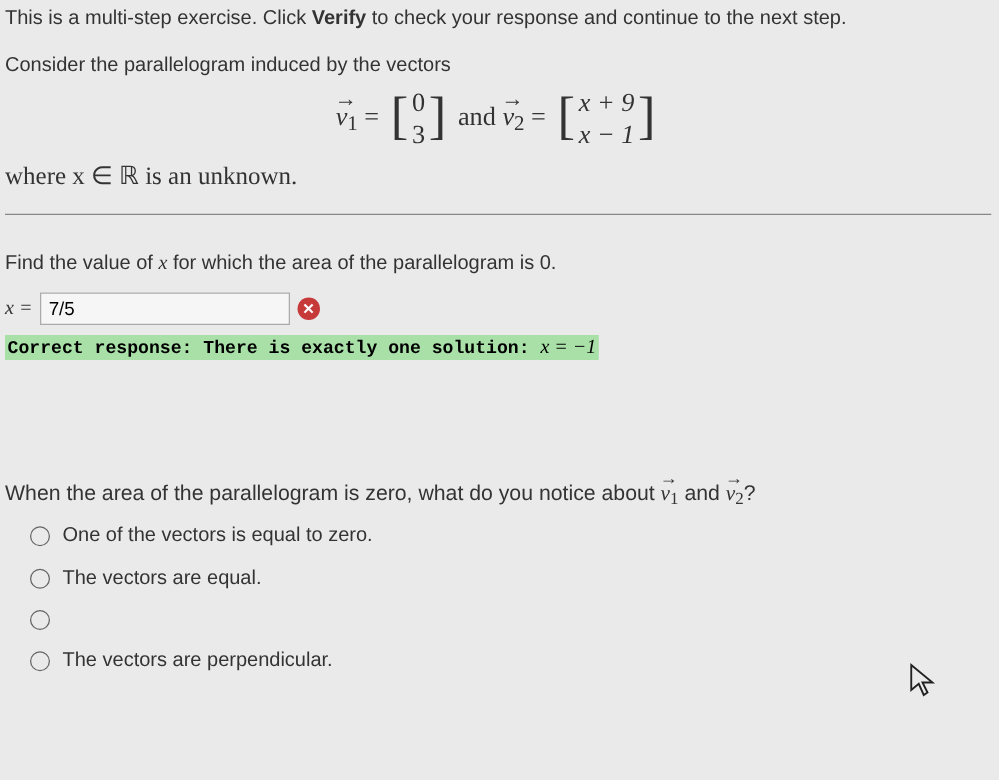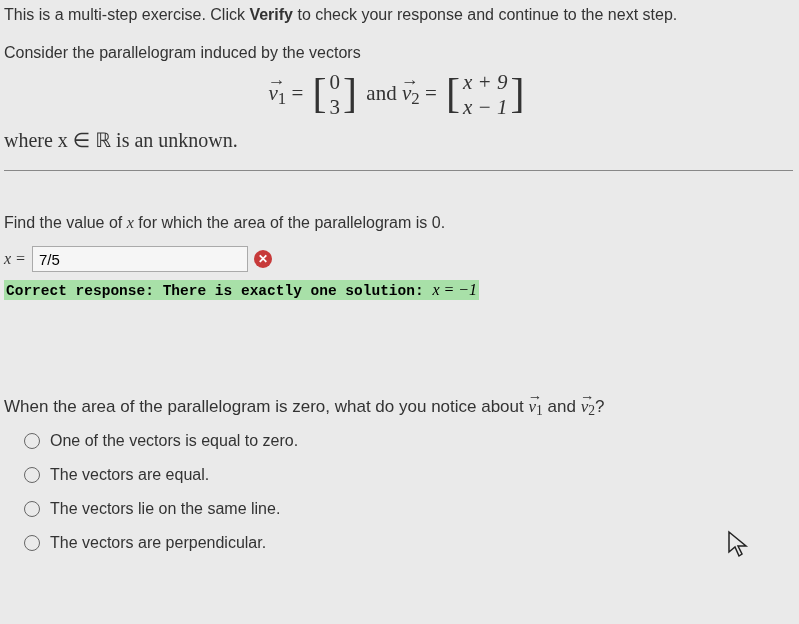--- a/index.html
+++ b/index.html
@@ -55,33 +55,33 @@
     line-height: 1.2;
     padding: 0 3px;
     font-style: italic;
   }
   .col span { font-style: normal; }
   .col .expr { font-style: italic; }
   .where { margin: 8px 0 18px 0; font-size: 20px; }
   .math-sym { font-family: "Cambria Math", "Times New Roman", serif; }
   .section2 {
     border-top: 1px solid #888;
-    padding-top: 27px;
+    padding-top: 14px;
     margin-top: 6px;
   }
   .question { font-size: 16px; margin-bottom: 14px; }
   .answer-row {
     display: flex;
     align-items: center;
     gap: 6px;
     margin-bottom: 6px;
   }
   .xeq { font-family: "Cambria Math","Times New Roman",serif; font-style: italic; font-size:16px; }
   .answer-input {
-    width: 216px;
+    width: 200px;
     height: 26px;
     border: 1px solid #aaa;
     background: #f6f6f6;
     padding: 2px 6px;
     font-size: 15px;
     font-family: inherit;
   }
   .x-icon {
     width: 18px; height: 18px;
     border-radius: 50%;
@@ -192,21 +192,20 @@
     <div class="radio-row">
       <span class="radio"></span>
       <span>One of the vectors is equal to zero.</span>
     </div>
     <div class="radio-row">
       <span class="radio"></span>
       <span>The vectors are equal.</span>
     </div>
     <div class="radio-row">
       <span class="radio"></span>
-      <span>The vectors lie on the same line.</span>
     </div>
     <div class="radio-row">
       <span class="radio"></span>
       <span>The vectors are perpendicular.</span>
     </div>
   </div>
 </div>
 
 <div class="cursor" style="transform: none;"><svg width="22" height="28" viewBox="0 0 22 28">
       <path d="M2 2 L2 22 L8 17 L12 26 L15 24 L11 16 L19 16 Z" fill="none" stroke="#222" stroke-width="1.5"></path>

